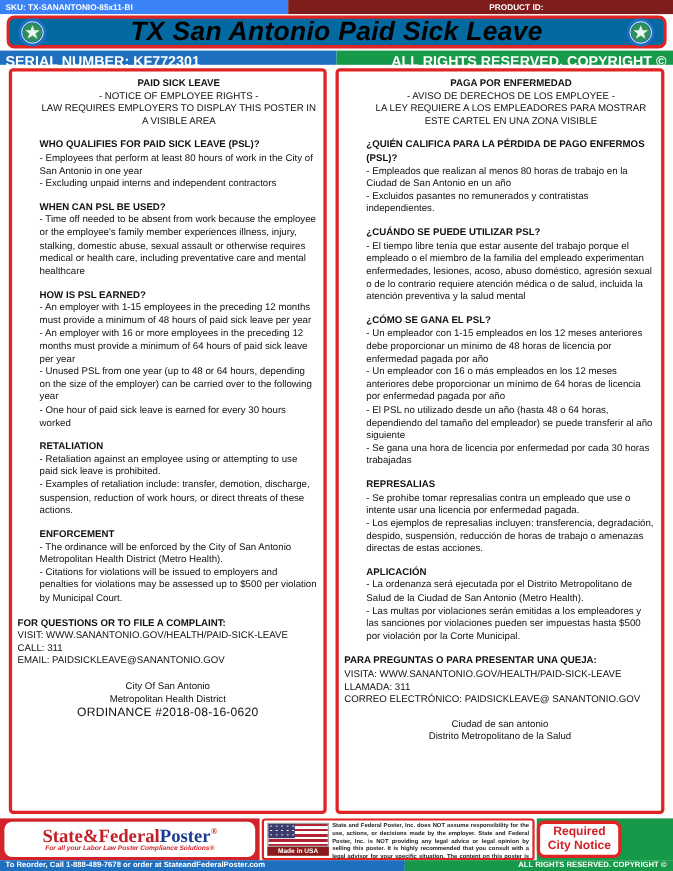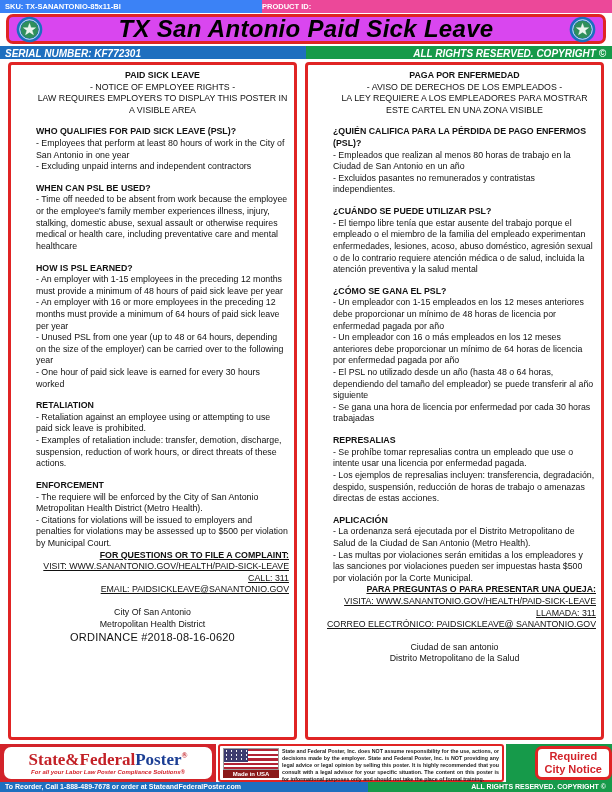--- a/index.html
+++ b/index.html
@@ -4,62 +4,62 @@
 <style>
   * { box-sizing: border-box; margin: 0; padding: 0; }
   html,body { width:612px; height:792px; }
   body { font-family:"Liberation Sans", sans-serif; background:#ffffff; color:#111; }
   .page { width:612px; height:792px; display:flex; flex-direction:column; overflow:hidden; background:#fff; }
 
   
   .bar { display:flex; color:#fff; font-weight:bold; }
   .top-bar { height:13px; font-size:7.5px; }
   .top-bar .seg-blue { width:262px; background:#3b82f6; padding:2px 0 0 5px; }
-  .top-bar .seg-green { flex:1; background:#ec4899; padding:2px 118px 0 0; text-align:left; }
-  .serial-bar { height:13px; font-size:10px;font-style:italic; }
+  .top-bar .seg-green { flex:1; background:#7f1d1d; padding:2px 118px 0 0; text-align:right; }
+  .serial-bar { height:13px; font-size:13px; }
   .serial-bar .seg-blue { width:306px; background:#1E6FBF; padding:2px 0 0 5px; }
   .serial-bar .seg-green { flex:1; background:#169A4A; padding:2px 6px 0 0; text-align:right; }
 
   
   .header-band { height:33px; padding:1px 6px 2px; background:#fff; }
-  .title-box { height:100%; border:3px solid #E02424; border-radius:7px; display:flex; align-items:center; padding:0 7px; background:#d946ef; }
+  .title-box { height:100%; border:3px solid #E02424; border-radius:7px; display:flex; align-items:center; padding:0 7px; background:#0369a1; }
   .title { flex:1; text-align:center; font-size:24px; font-weight:bold; font-style:italic; color:#000; letter-spacing:.3px; white-space:nowrap; }
   .seal { width:27px; height:27px; flex:0 0 auto; }
 
   
   .main { flex:1; display:flex; padding:3px 8px 4px; gap:8px; background:#fff; }
   .col { border:3px solid #E02424; border-radius:4px; background:#fff; padding:5px 5px; font-size:8.8px; line-height:1.32; }
   .col-en { width:289px; }
   .col-es { flex:1; }
   .col-header { text-align:center;margin-left:20px; }
   .col-header .hline-0 { font-weight:bold; }
   .section { margin-top:10px;margin-left:20px; }
   .sec-heading { font-weight:bold; }
-  .contact { text-align:right;text-decoration:underline; }
+  .contact { margin-top:11px; text-align:left; }
   .contact .cline-0 { font-weight:bold; }
   .agency { margin-top:11px; text-align:center; }
   .ordinance { text-align:center; font-size:11px; letter-spacing:.2px; }
 
   
   .footer { height:38px; display:flex; }
-  .f-left { width:216px; background:#D2232A; padding:3px 4px; }
+  .f-left { width:236px; background:#D2232A; padding:3px 4px; }
   .logo-box { height:100%; background:#fff; border-radius:7px; display:flex; flex-direction:column; justify-content:center; align-items:center; padding:1px 3px; }
   .logo-line { font-family:"Liberation Serif", serif; font-weight:bold; font-size:17px; line-height:1; white-space:nowrap; }
   .logo-state { color:#C32127; }
   .logo-poster { color:#1B3E94; }
   .logo-reg { color:#C32127; font-size:8px; vertical-align:super; }
   .tagline { font-size:6px; font-weight:bold; font-style:italic; color:#D2232A; white-space:nowrap; margin-top:1px; }
   .f-mid { flex:1; background:#fff; border:2px solid #E02424; border-radius:3px; margin:0 2px; display:flex; gap:3px; padding:2px 3px; }
   .flag-wrap { width:56px; display:flex; flex-direction:column; }
   .flag { position:relative; flex:1; background:repeating-linear-gradient(180deg,#B22234 0 2.3px,#ffffff 2.3px 4.6px); border:1px solid #9c9c9c; }
   .canton { position:absolute; top:0; left:0; width:24px; height:13px; background:#3C3B6E;
             background-image:radial-gradient(#fff 0.6px, transparent 0.9px); background-size:5px 4px; }
   .made-usa { background:#8B1A1A; color:#fff; font-size:6px; font-weight:bold; text-align:center; padding:1px 0; }
   .disclaimer { flex:1; font-size:5.3px; line-height:1.3; font-weight:bold; color:#222; text-align:justify; }
-  .f-right { width:106px; background:#169A4A; display:flex; align-items:center; justify-content:flex-end; }
+  .f-right { width:124px; background:#169A4A; display:flex; align-items:center; justify-content:flex-start; }
   .notice-box { background:#fff; border:3px solid #E02424; border-radius:7px; padding:1px 7px; text-align:center; color:#D2232A; font-weight:bold; font-size:11px; line-height:1.2; }
 
   .bottom-bar { height:10px; font-size:7px; }
   .bottom-bar .seg-blue { width:368px; background:#1E6FBF; padding:1px 0 0 5px; }
   .bottom-bar .seg-green { flex:1; background:#169A4A; padding:1px 6px 0 0; text-align:right; }
 </style>
 </head>
 <body>
 
 <div class="page">
@@ -115,39 +115,39 @@
           <div class="bullet">- Unused PSL from one year (up to 48 or 64 hours, depending on the size of the employer) can be carried over to the following year</div>
           <div class="bullet">- One hour of paid sick leave is earned for every 30 hours worked</div>
         </div>
         <div class="section">
           <div class="sec-heading">RETALIATION</div>
           <div class="bullet">- Retaliation against an employee using or attempting to use paid sick leave is prohibited.</div>
           <div class="bullet">- Examples of retaliation include: transfer, demotion, discharge, suspension, reduction of work hours, or direct threats of these actions.</div>
         </div>
         <div class="section">
           <div class="sec-heading">ENFORCEMENT</div>
-          <div class="bullet">- The requiere will be enforced by the City of San Antonio Metropolitan Health District (Metro Health).</div>
+          <div class="bullet">- The ordinance will be enforced by the City of San Antonio Metropolitan Health District (Metro Health).</div>
           <div class="bullet">- Citations for violations will be issued to employers and penalties for violations may be assessed up to $500 per violation by Municipal Court.</div>
         </div>
         <div class="contact">
           <div class="cline-0">FOR QUESTIONS OR TO FILE A COMPLAINT:</div>
           <div class="cline-1">VISIT: WWW.SANANTONIO.GOV/HEALTH/PAID-SICK-LEAVE</div>
           <div class="cline-2">CALL: 311</div>
           <div class="cline-3">EMAIL: PAIDSICKLEAVE@SANANTONIO.GOV</div>
         </div>
         <div class="agency">
           <div>City Of San Antonio</div>
           <div>Metropolitan Health District</div>
         </div>
         <div class="ordinance">ORDINANCE #2018-08-16-0620</div>
       </div>
     <div class="col col-es" id="col-es">
         <div class="col-header">
           <div class="hline-0">PAGA POR ENFERMEDAD</div>
-          <div class="hline-1">- AVISO DE DERECHOS DE LOS EMPLEADOS -</div>
+          <div class="hline-1">- AVISO DE DERECHOS DE LOS EMPLOYEE -</div>
           <div class="hline-2">LA LEY REQUIERE A LOS EMPLEADORES PARA MOSTRAR ESTE CARTEL EN UNA ZONA VISIBLE</div>
         </div>
         <div class="section">
           <div class="sec-heading">¿QUIÉN CALIFICA PARA LA PÉRDIDA DE PAGO ENFERMOS (PSL)?</div>
           <div class="bullet">- Empleados que realizan al menos 80 horas de trabajo en la Ciudad de San Antonio en un año</div>
           <div class="bullet">- Excluidos pasantes no remunerados y contratistas independientes.</div>
         </div>
         <div class="section">
           <div class="sec-heading">¿CUÁNDO SE PUEDE UTILIZAR PSL?</div>
           <div class="bullet">- El tiempo libre tenía que estar ausente del trabajo porque el empleado o el miembro de la familia del empleado experimentan enfermedades, lesiones, acoso, abuso doméstico, agresión sexual o de lo contrario requiere atención médica o de salud, incluida la atención preventiva y la salud mental</div>

